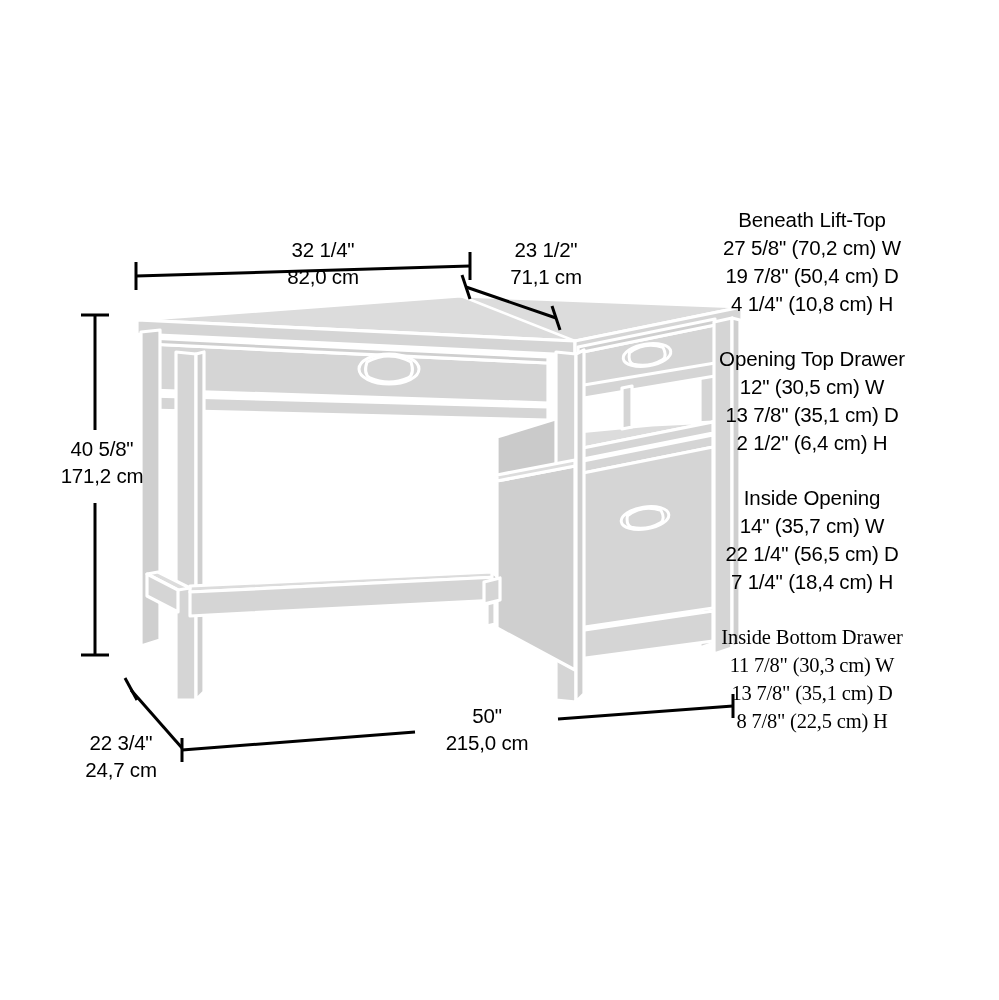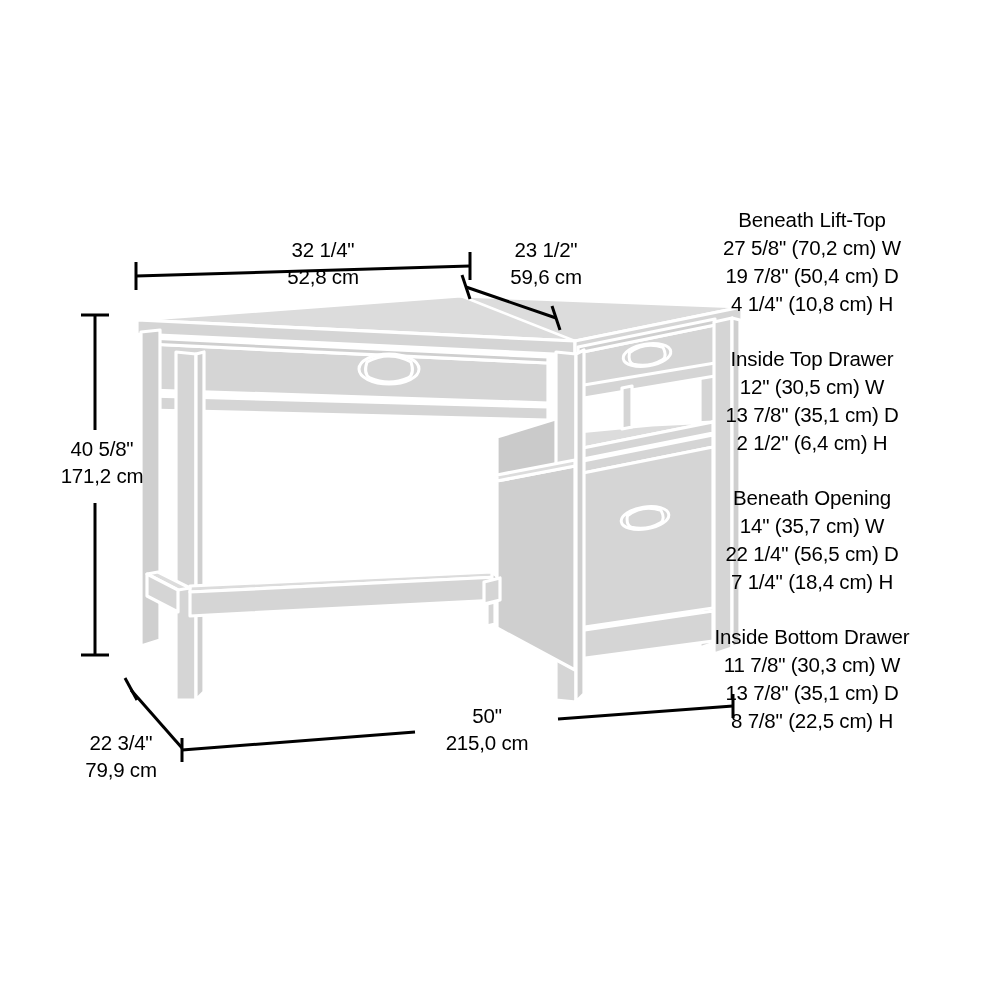--- a/index.html
+++ b/index.html
@@ -37,20 +37,21 @@
     top: 206px;
     width: 270px;
     text-align: center;
   }
   .spec-block {
     margin-bottom: 27px;
     text-align: center;
   }
   .spec-block:last-child {
     margin-bottom: 0;
+    font-family: Liberation Serif, serif;
   }
   .spec-title {
     font-size: 20.5px;
     line-height: 28px;
     font-weight: 400;
     letter-spacing: -0.1px;
     white-space: nowrap;
   }
   .spec-line {
     font-size: 20.5px;
@@ -191,61 +192,61 @@
       <path class="dimln" d="M 733,694 L 733,718"></path>
 
       <path class="dimln" d="M 131,690 L 182,748"></path>
       <path class="dimln" d="M 125,678 L 137,700"></path>
 
     </g>
   </svg>
 
   <div class="dim-label" id="dim-width-label">
     <div>32 1/4"</div>
-    <div>52,8 cm</div>
+    <div>82,0 cm</div>
   </div>
 
   <div class="dim-label" id="dim-depth-label">
     <div>23 1/2"</div>
-    <div>59,6 cm</div>
+    <div>71,1 cm</div>
   </div>
 
   <div class="dim-label" id="dim-height-label">
     <div>40 5/8"</div>
     <div>171,2 cm</div>
   </div>
 
   <div class="dim-label" id="dim-len-label">
     <div>50"</div>
     <div>215,0 cm</div>
   </div>
 
   <div class="dim-label" id="dim-sidedep-label">
     <div>22 3/4"</div>
-    <div>79,9 cm</div>
+    <div>24,7 cm</div>
   </div>
 
   <div class="spec-panel">
 
     <div class="spec-block">
       <div class="spec-title">Beneath Lift-Top</div>
       <div class="spec-line">27 5/8" (70,2 cm) W</div>
       <div class="spec-line">19 7/8" (50,4 cm) D</div>
       <div class="spec-line">4 1/4" (10,8 cm) H</div>
     </div>
 
     <div class="spec-block">
-      <div class="spec-title">Inside Top Drawer</div>
+      <div class="spec-title">Opening Top Drawer</div>
       <div class="spec-line">12" (30,5 cm) W</div>
       <div class="spec-line">13 7/8" (35,1 cm) D</div>
       <div class="spec-line">2 1/2" (6,4 cm) H</div>
     </div>
 
     <div class="spec-block">
-      <div class="spec-title">Beneath Opening</div>
+      <div class="spec-title">Inside Opening</div>
       <div class="spec-line">14" (35,7 cm) W</div>
       <div class="spec-line">22 1/4" (56,5 cm) D</div>
       <div class="spec-line">7 1/4" (18,4 cm) H</div>
     </div>
 
     <div class="spec-block">
       <div class="spec-title">Inside Bottom Drawer</div>
       <div class="spec-line">11 7/8" (30,3 cm) W</div>
       <div class="spec-line">13 7/8" (35,1 cm) D</div>
       <div class="spec-line">8 7/8" (22,5 cm) H</div>

